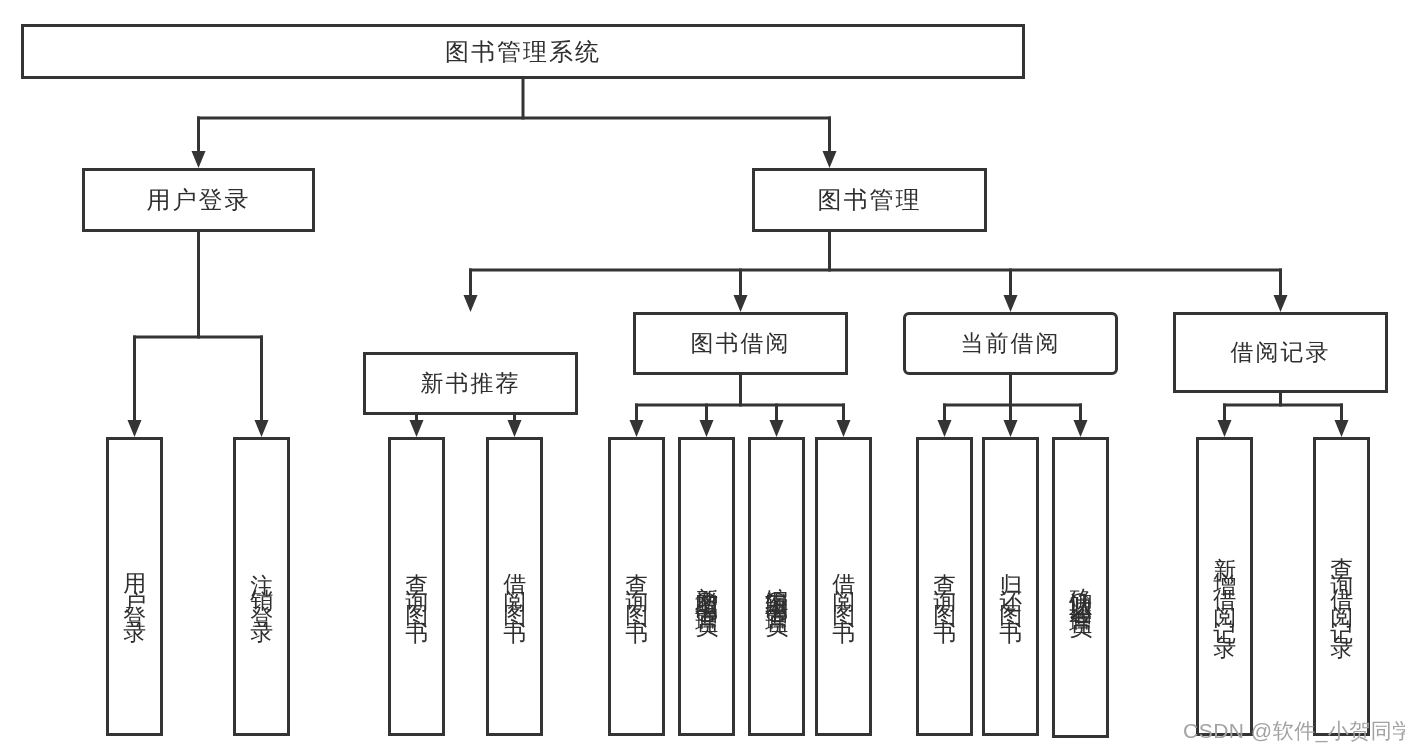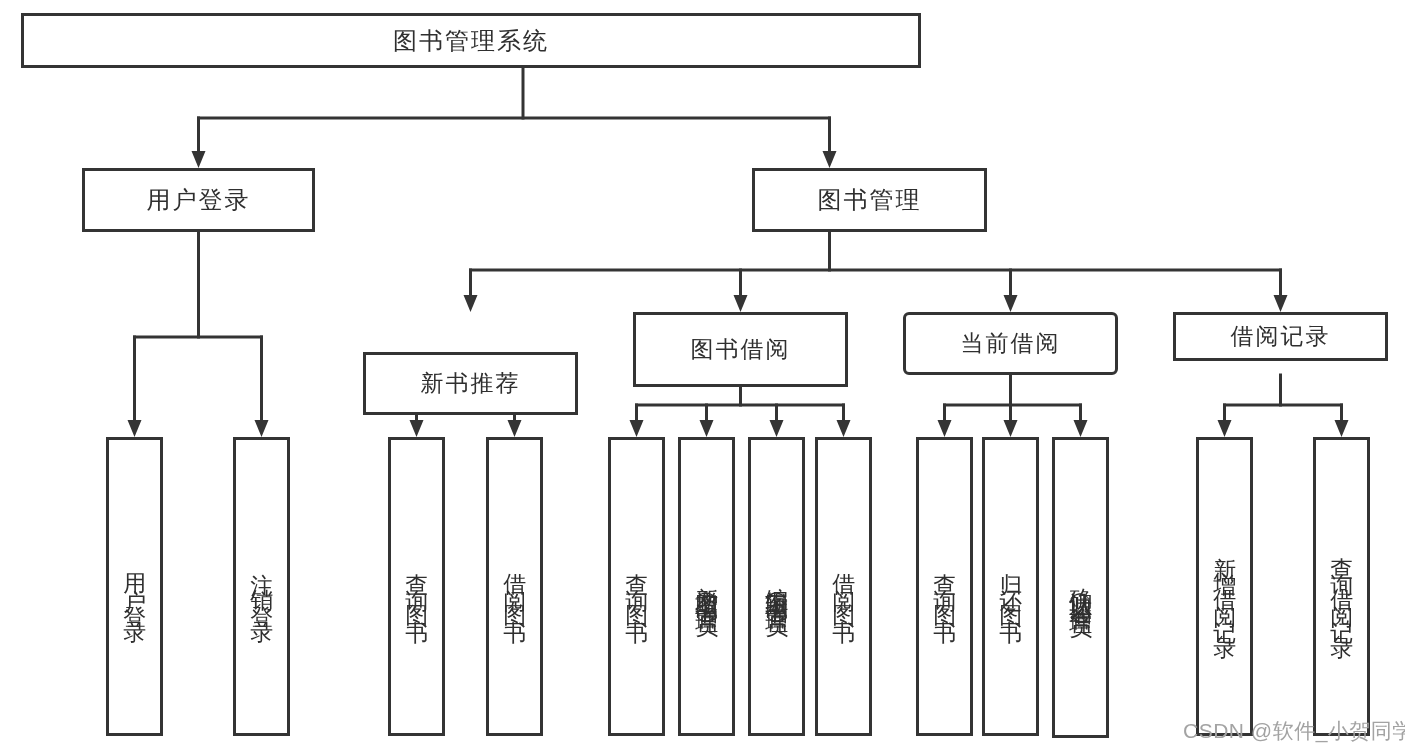--- a/index.html
+++ b/index.html
@@ -118,41 +118,41 @@
       <path d="M776.5 437 l-7 -17 h14 z"></path>
       <path d="M843.5 437 l-7 -17 h14 z"></path>
       <path d="M944.5 437 l-7 -17 h14 z"></path>
       <path d="M1010.5 437 l-7 -17 h14 z"></path>
       <path d="M1080.5 437 l-7 -17 h14 z"></path>
       <path d="M1224.5 437 l-7 -17 h14 z"></path>
       <path d="M1341.5 437 l-7 -17 h14 z"></path>
     </g>
   </svg>
 
-  <div class="box" style="left:21px; top:13px; width:900px; height:55px;">
+  <div class="box" style="left:21px; top:24px; width:1004px; height:55px;">
     <span class="hlabel">图书管理系统</span>
   </div>
 
   <div class="box" style="left:82px; top:168px; width:233px; height:64px;">
     <span class="hlabel">用户登录</span>
   </div>
   <div class="box" style="left:712px; top:168px; width:235px; height:64px;margin-left:40px;">
     <span class="hlabel">图书管理</span>
   </div>
 
   <div class="box l3" style="left:363px; top:312px; width:215px; height:63px;margin-top:40px;">
     <span class="hlabel">新书推荐</span>
   </div>
-  <div class="box l3" style="left:633px; top:312px; width:215px; height:75px;">
+  <div class="box l3" style="left:633px; top:312px; width:215px; height:63px;">
     <span class="hlabel">图书借阅</span>
   </div>
   <div class="box l3" style="left:903px; top:312px; width:215px; height:63px;border-radius:6px;">
     <span class="hlabel">当前借阅</span>
   </div>
-  <div class="box l3" style="left:1173px; top:312px; width:215px; height:49px;">
+  <div class="box l3" style="left:1173px; top:312px; width:215px; height:81px;">
     <span class="hlabel">借阅记录</span>
   </div>
 
   <div class="box" style="left:106px; top:437px; width:57px; height:299px;">
     <span class="vtext" style="letter-spacing: 16px;">用户登录</span>
   </div>
   <div class="box" style="left:233px; top:437px; width:57px; height:299px;">
     <span class="vtext" style="letter-spacing: 16px;">注销登录</span>
   </div>
 

